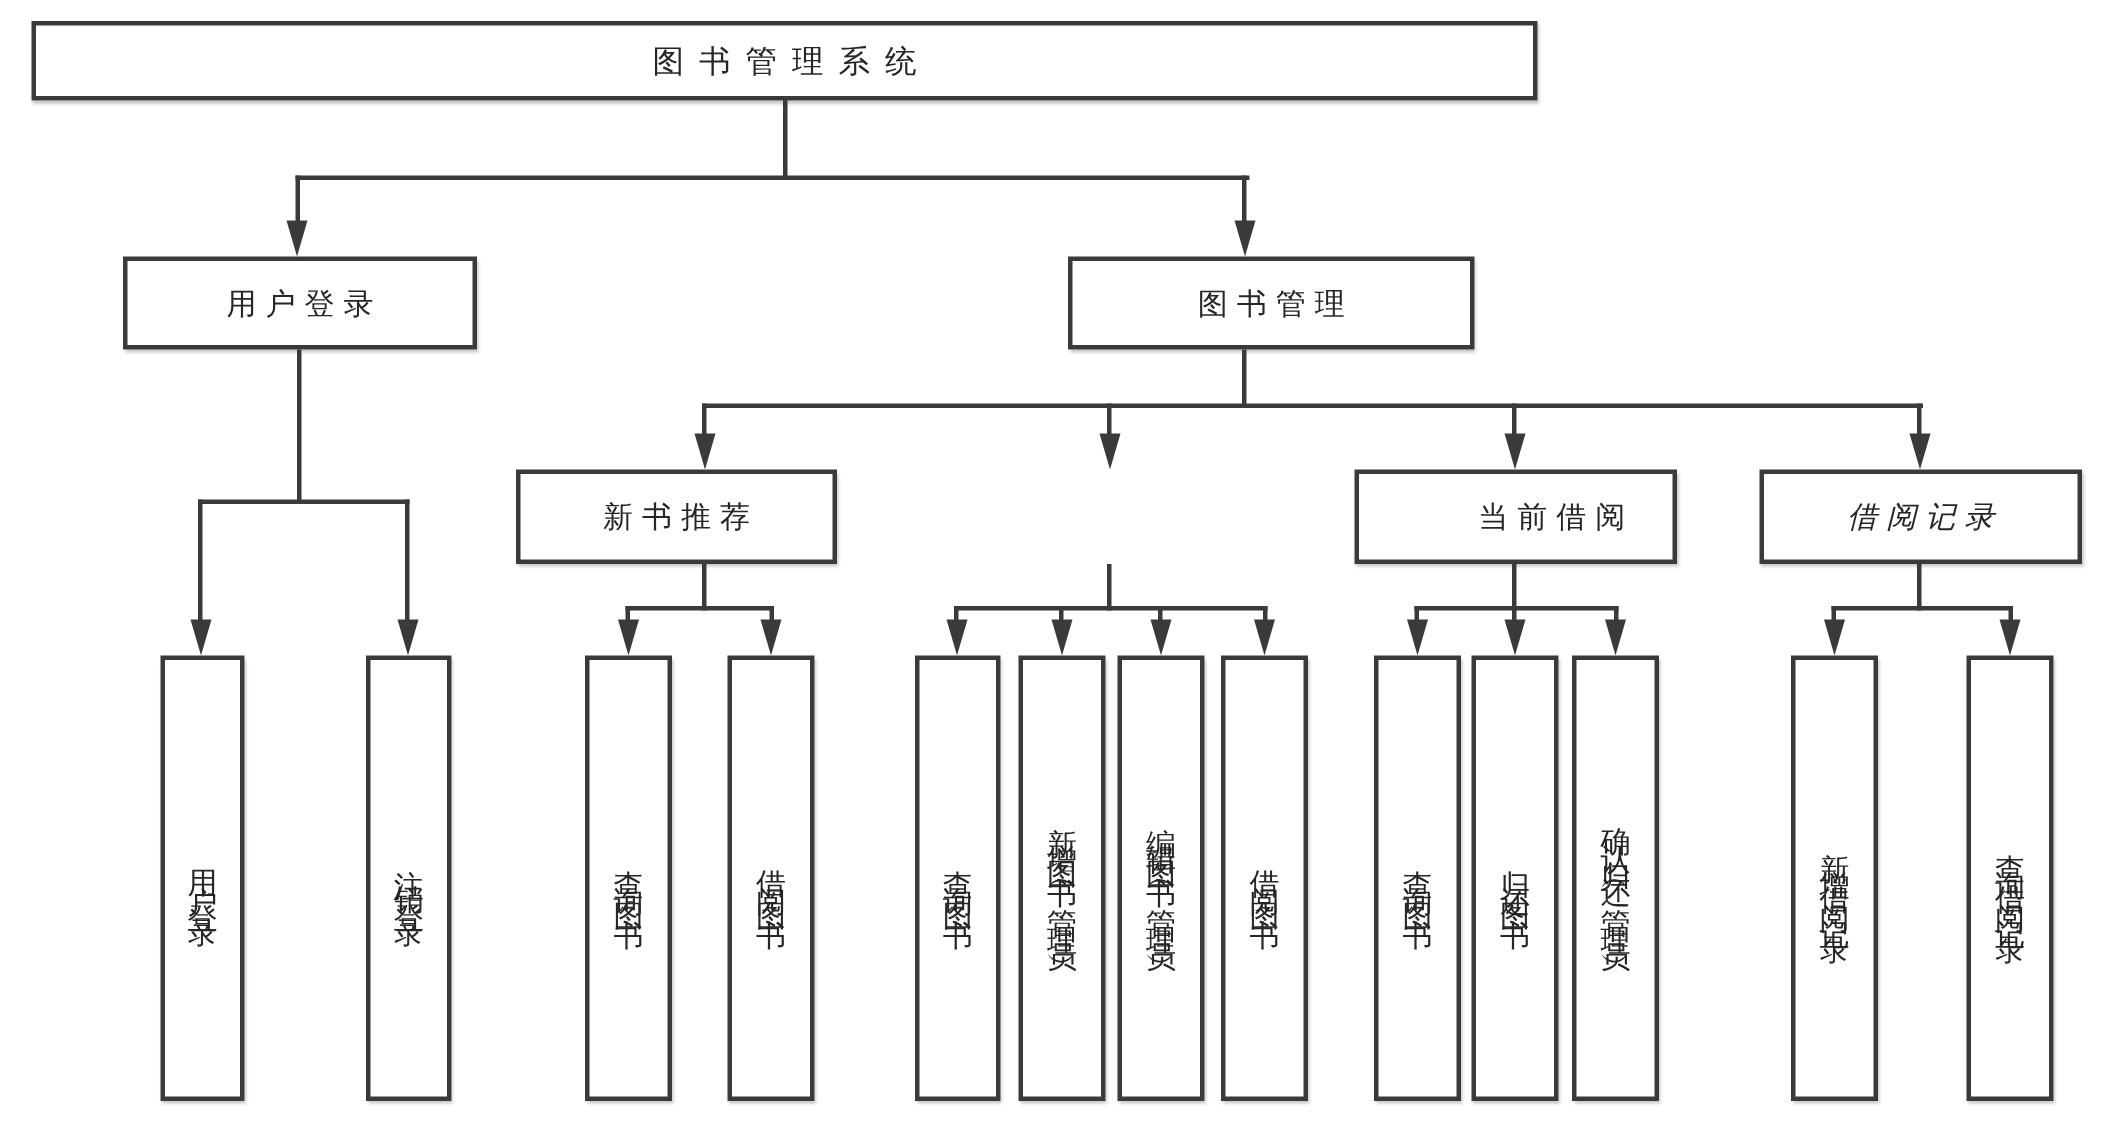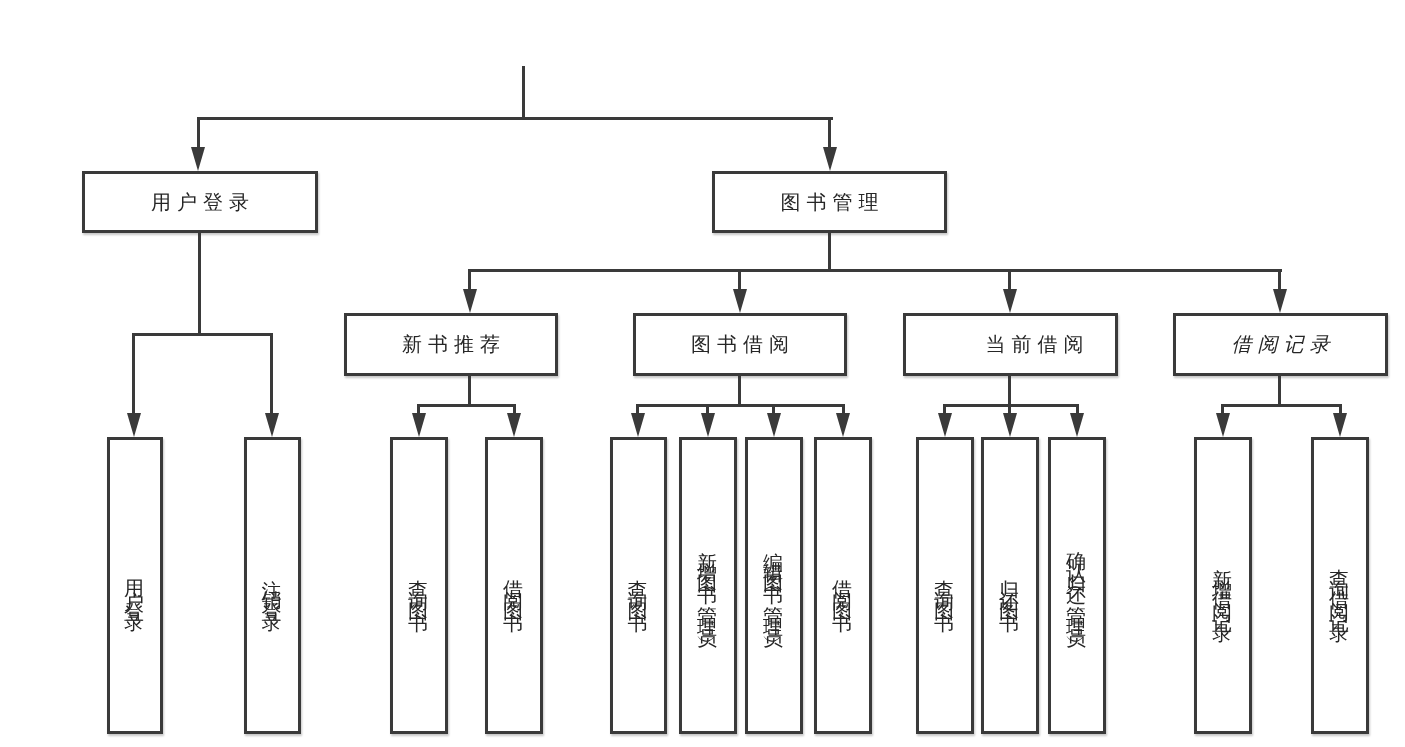--- a/index.html
+++ b/index.html
@@ -61,36 +61,36 @@
     color:#b8b8b8;
     z-index:10;
     white-space:nowrap;
   }
 </style>
 </head>
 <body>
 
 <div class="canvas">
 
+  <div class="box h root" style="left:21px;top:14px;width:1004px;height:53px;">
+    <span>图书管理系统</span>
+  </div>
 
   <div class="box h" style="left:82px;top:171px;width:236px;height:62px;">
     <span>用户登录</span>
   </div>
 
-  <div class="box h" style="left:712px;top:171px;width:235px;height:62px;">
+  <div class="box h" style="left:712px;top:171px;width:271px;height:62px;">
     <span>图书管理</span>
   </div>
 
   <div class="box h" style="left:344px;top:313px;width:214px;height:63px;">
     <span>新书推荐</span>
   </div>
 
-  <div class="box h" style="left:633px;top:313px;width:214px;height:63px;">
-    <span>图书借阅</span>
-  </div>
 
   <div class="box h" style="left:903px;top:313px;width:215px;height:63px;padding-left:48px;">
     <span>当前借阅</span>
   </div>
 
   <div class="box h" style="left:1173px;top:313px;width:215px;height:63px;font-style:italic;">
     <span>借阅记录</span>
   </div>
 
   <div class="box v" style="left:107px;top:437px;width:56px;height:297px;">

